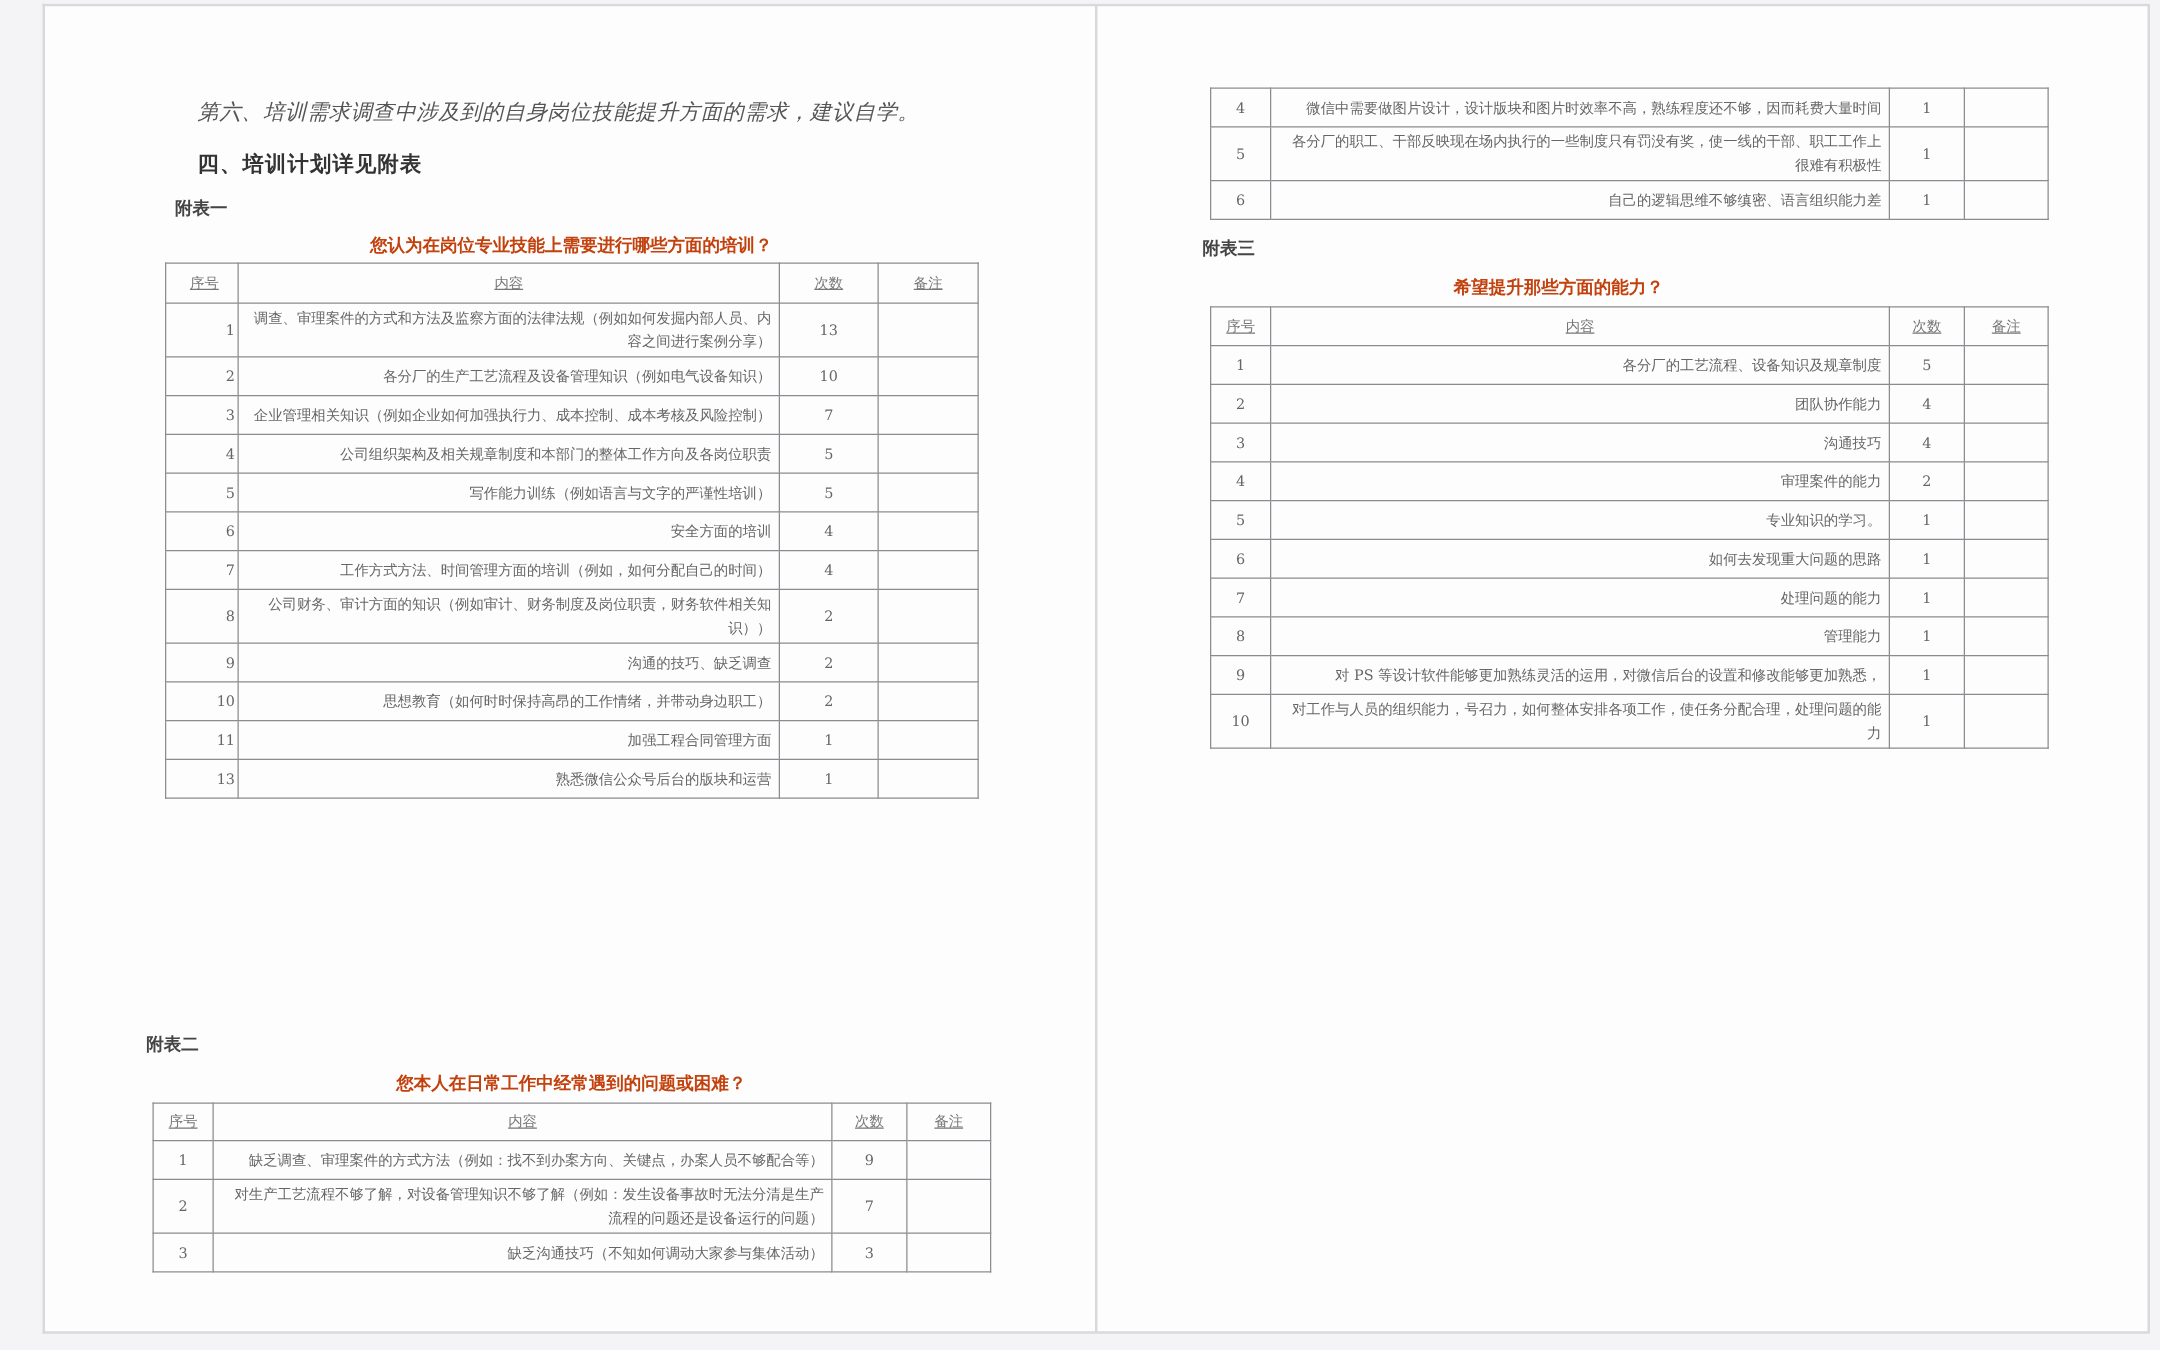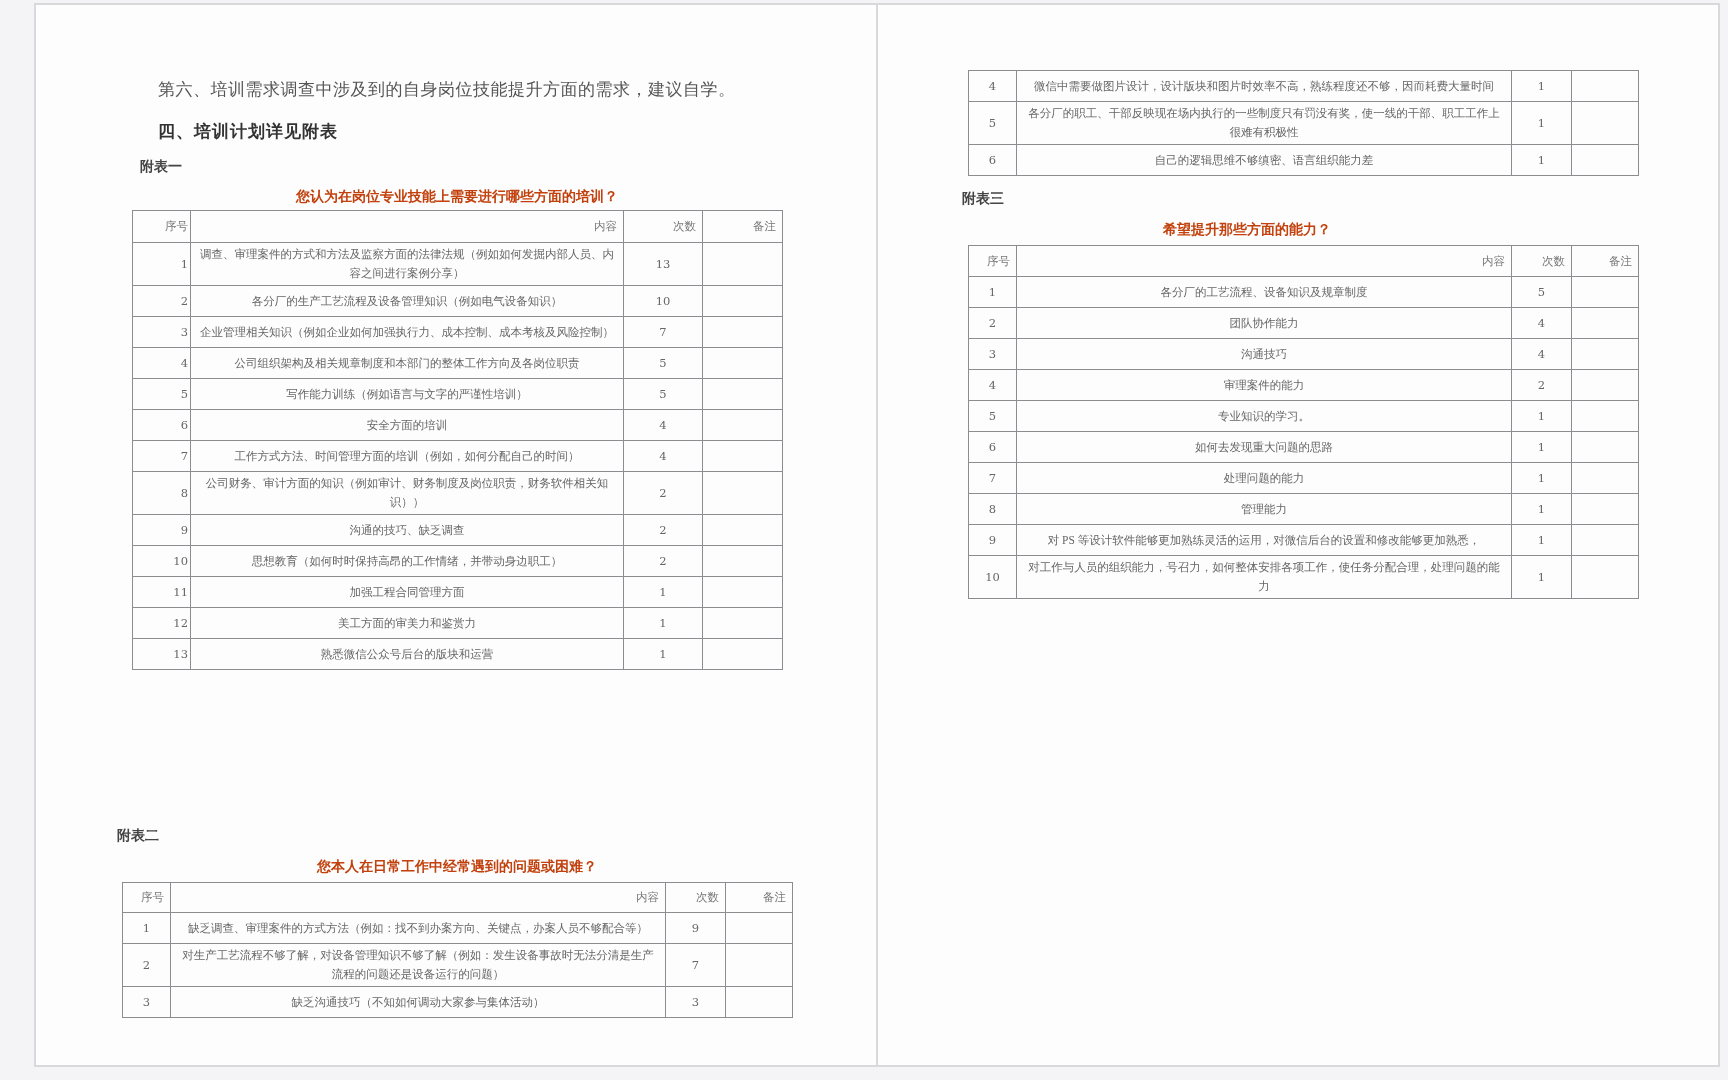--- a/index.html
+++ b/index.html
@@ -22,33 +22,33 @@
   .tcaption { font-size:14px; font-weight:bold; color:#c2410c; text-align:center; white-space:nowrap; }
   table.grid {
     position:absolute; border-collapse:collapse; table-layout:fixed;
     font-size:11.5px; color:#666;
   }
   table.grid td, table.grid th {
     border:1.6px solid #8c8c90;
     padding:2px 6px; vertical-align:middle; line-height:19px;
     font-weight:normal;
   }
-  table.grid th { color:#777; font-size:11.5px; text-align:right; }
+  table.grid th { color:#777; font-size:11.5px; text-align:center;text-decoration:underline; }
   .c-no { text-align:center; }
   .c-no-right { text-align:right; padding-right:2px !important; }
   .c-count { text-align:center; }
-  .c-content { text-align:center;font-family:Liberation Serif, serif; }
+  .c-content { text-align:right; }
 </style>
 </head>
 <body>
 
 <div class="page" id="page-left"></div>
 <div class="page" id="page-right"></div>
 
-<div class="abs para" style="left:158px; top:78px;">第六、培训需求调查中涉及到的自身岗位技能提升方面的需求，建议自学。</div>
+<div class="abs para" style="left:158px; top:78px;font-style:italic;">第六、培训需求调查中涉及到的自身岗位技能提升方面的需求，建议自学。</div>
 <div class="abs heading" style="left:158px; top:120px;">四、培训计划详见附表</div>
 
 <div class="abs label" style="left:117px; top:158px;padding-left:23px;">附表一</div>
 <div class="abs tcaption" style="left:132px; width:650px; top:188px;">您认为在岗位专业技能上需要进行哪些方面的培训？</div>
 
 <table class="grid" id="t1" style="left:132px; top:210px; width:650px;">
   <colgroup>
       <col style="width:58px">
       <col style="width:433px">
       <col style="width:79px">
@@ -123,26 +123,20 @@
         <td class="c-count">2</td>
         <td class="c-count"></td>
       </tr>
       <tr style="height: 31px;">
         <td class="c-no-right">11</td>
         <td class="c-content">加强工程合同管理方面</td>
         <td class="c-count">1</td>
         <td class="c-count"></td>
       </tr>
       <tr style="height: 31px;">
-        <td class="c-no-right">12</td>
-        <td class="c-content">美工方面的审美力和鉴赏力</td>
-        <td class="c-count">1</td>
-        <td class="c-count"></td>
-      </tr>
-      <tr style="height: 31px;">
         <td class="c-no-right">13</td>
         <td class="c-content">熟悉微信公众号后台的版块和运营</td>
         <td class="c-count">1</td>
         <td class="c-count"></td>
       </tr>
     </tbody>
 </table>
 
 <div class="abs label" style="left:117px; top:827px;">附表二</div>
 <div class="abs tcaption" style="left:122px; width:670px; top:858px;">您本人在日常工作中经常遇到的问题或困难？</div>

